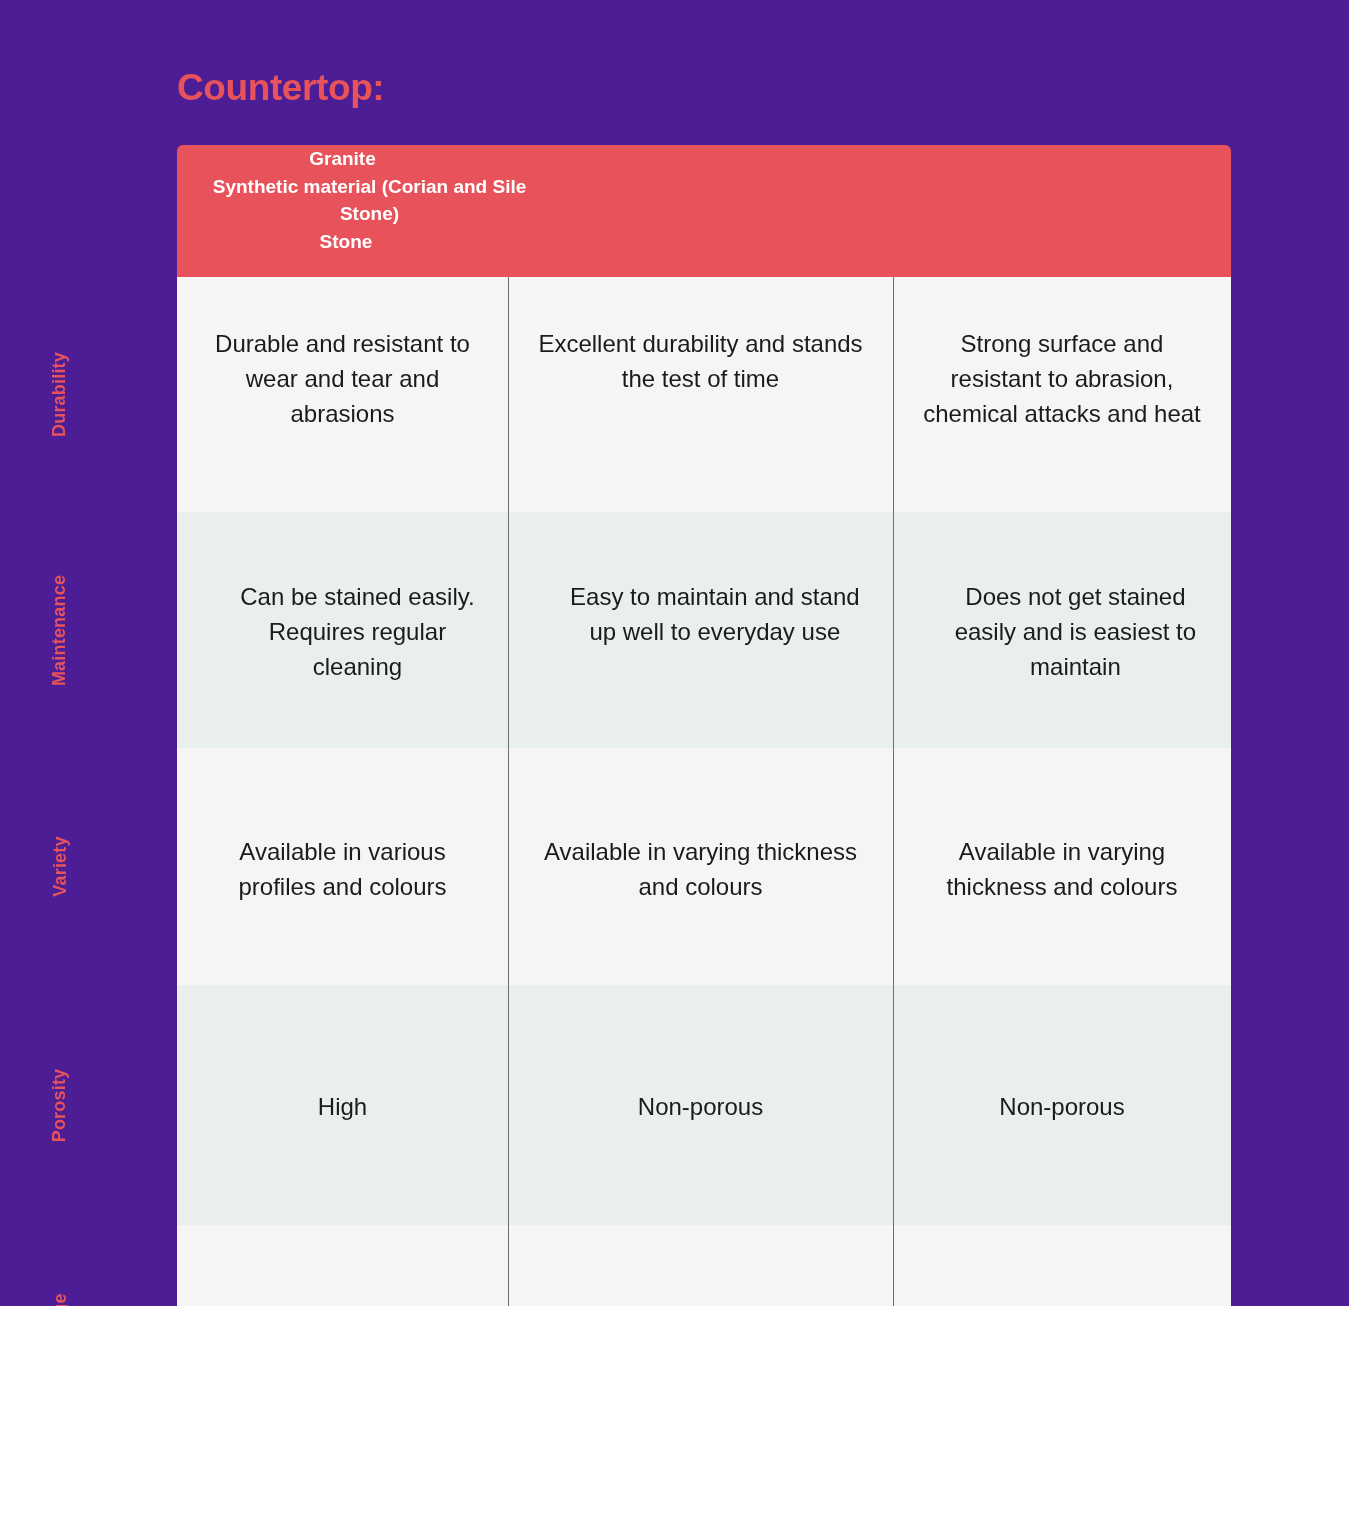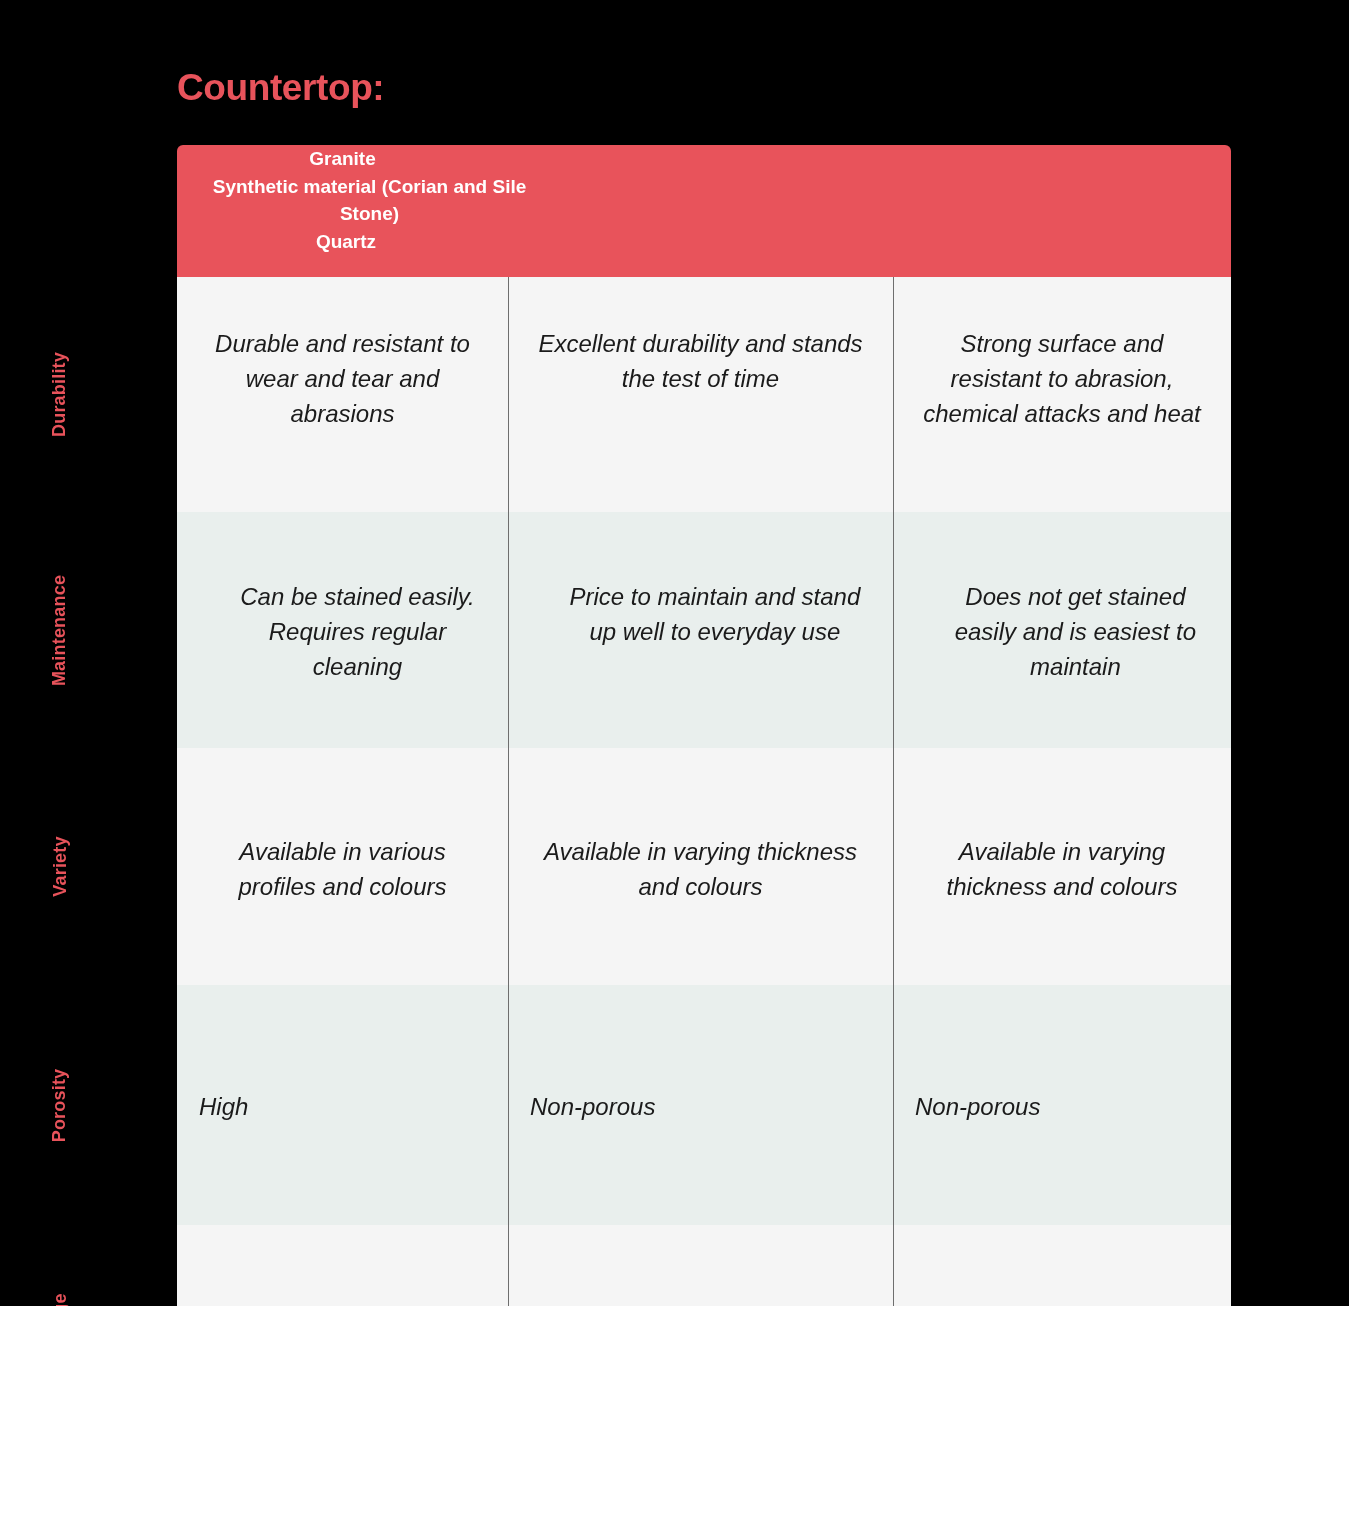--- a/index.html
+++ b/index.html
@@ -8,21 +8,21 @@
     width: 1349px;
     height: 1536px;
     background: #ffffff;
     font-family: "Liberation Sans", sans-serif;
   }
 
   .page {
     position: relative;
     width: 1349px;
     height: 1306px;
-    background: #000000;
+    background: #4c1d95;
     overflow: hidden;
   }
 
   
   .title {
     position: absolute;
     left: 177px;
     top: 66px;
     font-size: 37px;
     font-weight: bold;
@@ -72,26 +72,26 @@
     display: flex;
     width: 100%;
     position: relative;
   }
   .row.shade-light { background: #F5F5F5; }
   .row.shade-green { background: #E9EFED; }
 
   .td {
     display: flex;
     align-items: flex-start;
+    justify-content: center;
     text-align: center;
     color: #1b1b1b;
     font-size: 24px;
     line-height: 1.45;
     padding: 0 22px;
-    font-style: italic;
   }
   .td.col1 { width: 331px; }
   .td.col2 { width: 385px; }
   .td.col3 { width: 338px; }
 
   .td-inner { display: block; }
 
   
   .row.r1 { height: 235px; }
   .row.r1 .td { padding-top: 50px; }
@@ -153,21 +153,21 @@
   <div class="table-wrap">
 
     <div class="thead">
       <div class="th col1">
         <span>Granite</span>
       </div>
       <div class="th col2">
         <span>Synthetic material (Corian and Sile Stone)</span>
       </div>
       <div class="th col3">
-        <span>Quartz</span>
+        <span>Stone</span>
       </div>
     </div>
 
     <div class="tbody">
 
       <div class="row r1 shade-light">
         <div class="td col1">
           <span class="td-inner">Durable and resistant to wear and tear and abrasions</span>
         </div>
         <div class="td col2">
@@ -176,21 +176,21 @@
         <div class="td col3">
           <span class="td-inner">Strong surface and resistant to abrasion, chemical attacks and heat</span>
         </div>
       </div>
 
       <div class="row r2 shade-green">
         <div class="td col1">
           <span class="td-inner">Can be stained easily. Requires regular cleaning</span>
         </div>
         <div class="td col2">
-          <span class="td-inner">Price to maintain and stand up well to everyday use</span>
+          <span class="td-inner">Easy to maintain and stand up well to everyday use</span>
         </div>
         <div class="td col3">
           <span class="td-inner">Does not get stained easily and is easiest to maintain</span>
         </div>
       </div>
 
       <div class="row r3 shade-light">
         <div class="td col1">
           <span class="td-inner">Available in various profiles and colours</span>
         </div>

